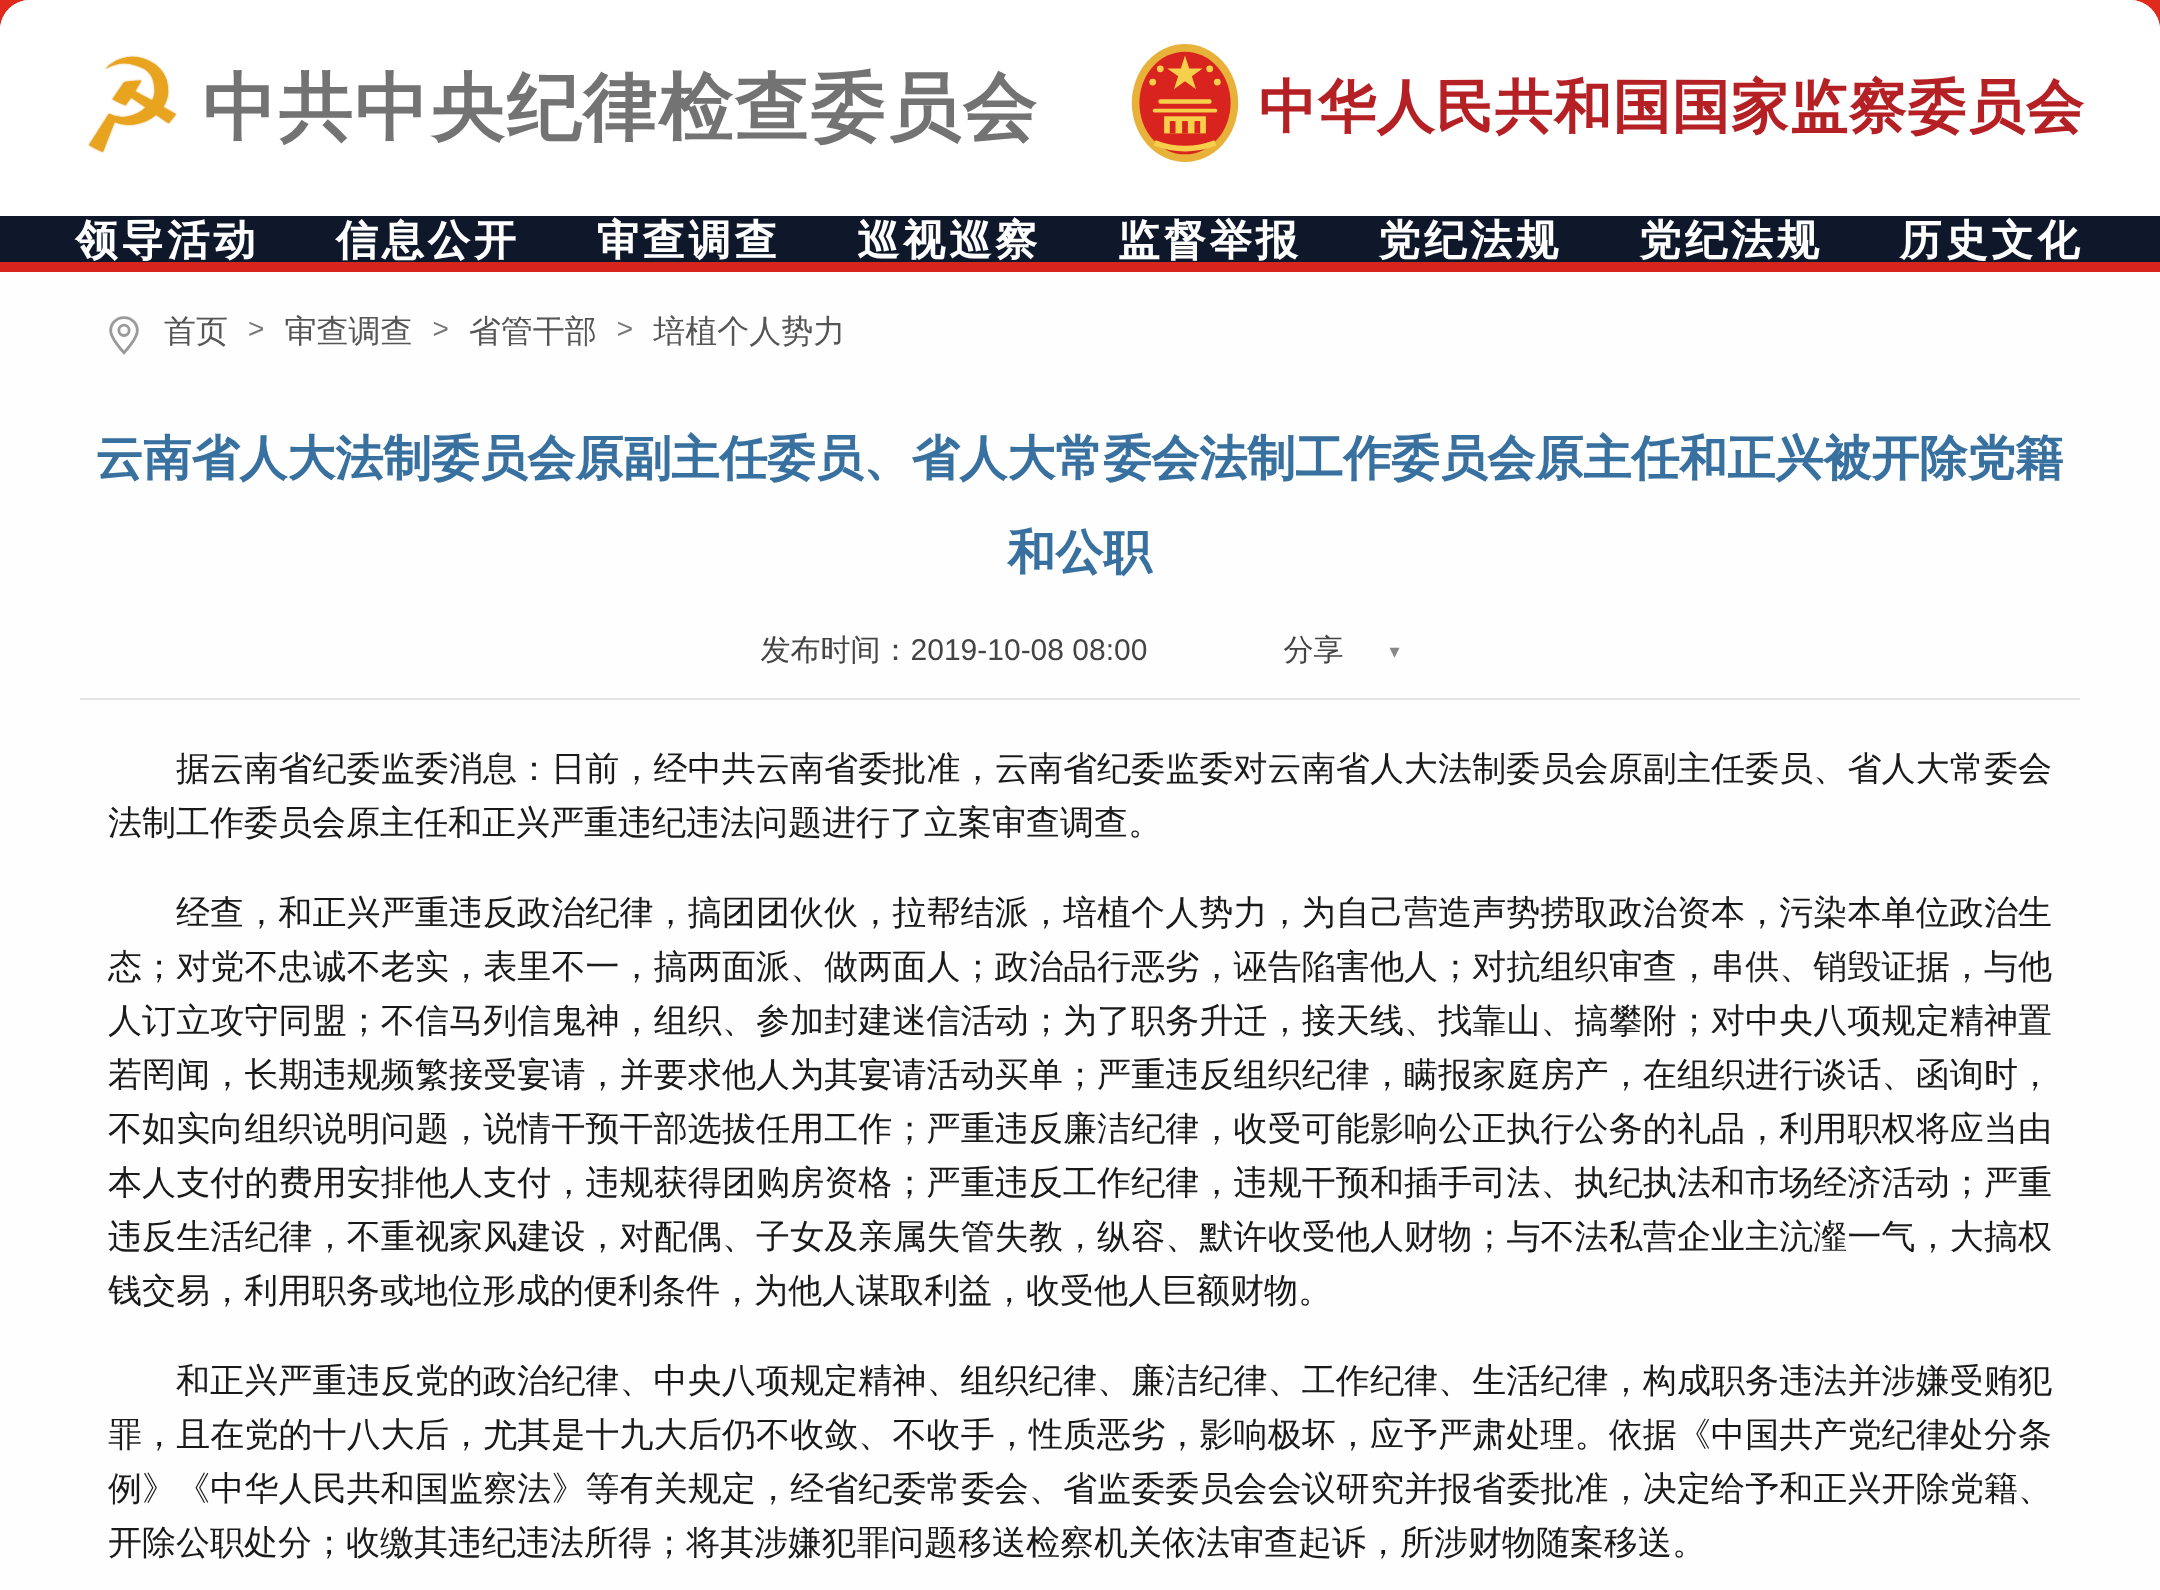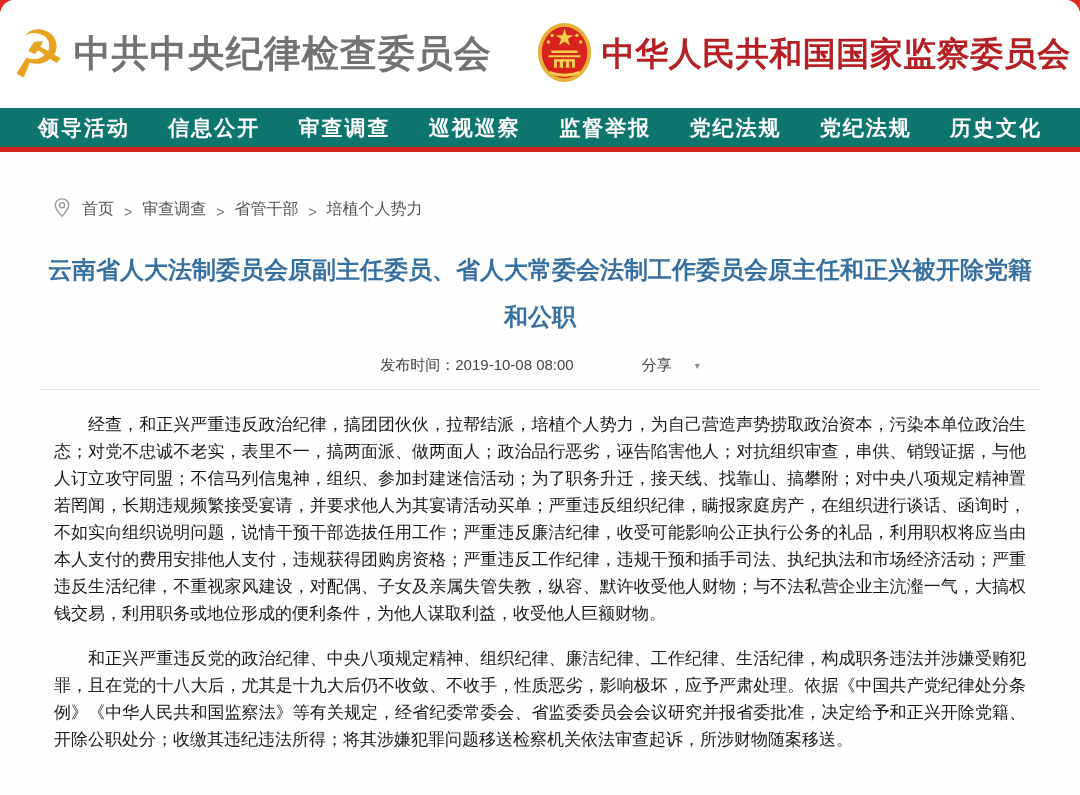--- a/index.html
+++ b/index.html
@@ -7,28 +7,28 @@
   body { position:relative; }
 
   .top-strip { position:absolute; top:0; left:0; width:1080px; height:13px; background:#e02a1e; }
   .page { position:relative; width:1080px; min-height:795px; background:#fefefe; border-radius:15px 15px 0 0; overflow:hidden; }
 
   
   .header { height:108px; display:flex; align-items:center; justify-content:center; gap:44px; background:#fff; }
   .brand { display:flex; align-items:center; gap:9px; cursor:pointer; }
   .party-emblem { font-size:62px; line-height:62px; color:#e9a41f; text-shadow:0 0 1px #d98f12; transform:rotate(-8deg); }
   .brand-title-left  { font-size:37px; font-weight:bold; color:#737373; letter-spacing:1px; }
-  .brand-title-right { font-size:33px; font-weight:bold; color:#b52025; letter-spacing:0.5px; }
+  .brand-title-right { font-size:29px; font-weight:bold; color:#b52025; letter-spacing:0.5px; }
 
   
-  .nav { height:44px; background:#0f766e; border-bottom:5px solid #d7251d; display:flex; align-items:center; justify-content:space-between; padding:0 38px; }
+  .nav { height:28px; background:#0f172a; border-bottom:5px solid #d7251d; display:flex; align-items:center; justify-content:space-between; padding:0 38px; }
   .nav-item { color:#ffffff; font-size:21px; font-weight:bold; letter-spacing:2px; cursor:pointer; white-space:nowrap; }
 
   
-  .breadcrumb { display:flex; align-items:flex-end; gap:8px; padding:44px 0 0 52px; color:#555; font-size:16px; }
+  .breadcrumb { display:flex; align-items:flex-start; gap:8px; padding:20px 0 0 52px; color:#555; font-size:16px; }
   .breadcrumb .pin { width:20px; height:24px; margin-right:2px; }
   .crumb { cursor:pointer; }
   .crumb-sep { color:#777; font-size:14px; padding:0 2px; }
 
   
   .article-title { margin:26px 38px 0 38px; text-align:center; color:#38719f; font-size:24px; font-weight:bold; line-height:47px; }
   .meta { margin-top:16px; display:flex; justify-content:center; align-items:center; font-size:15px; color:#444; }
   .meta .source { margin-right:28px; }
   .meta .share { margin-left:68px; cursor:pointer; display:flex; align-items:center; gap:23px; }
   .meta .share-arrow { font-size:10px; color:#888; }
@@ -104,17 +104,18 @@
     <span class="time">发布时间：2019-10-08 08:00</span>
     <span class="share">
       <span>分享</span>
       <span class="share-arrow">▾</span>
     </span>
   </div>
 
   <div class="divider"></div>
 
   <div class="article-body">
+    <p>据云南省纪委监委消息：日前，经中共云南省委批准，云南省纪委监委对云南省人大法制委员会原副主任委员、省人大常委会法制工作委员会原主任和正兴严重违纪违法问题进行了立案审查调查。</p>
     <p>经查，和正兴严重违反政治纪律，搞团团伙伙，拉帮结派，培植个人势力，为自己营造声势捞取政治资本，污染本单位政治生态；对党不忠诚不老实，表里不一，搞两面派、做两面人；政治品行恶劣，诬告陷害他人；对抗组织审查，串供、销毁证据，与他人订立攻守同盟；不信马列信鬼神，组织、参加封建迷信活动；为了职务升迁，接天线、找靠山、搞攀附；对中央八项规定精神置若罔闻，长期违规频繁接受宴请，并要求他人为其宴请活动买单；严重违反组织纪律，瞒报家庭房产，在组织进行谈话、函询时，不如实向组织说明问题，说情干预干部选拔任用工作；严重违反廉洁纪律，收受可能影响公正执行公务的礼品，利用职权将应当由本人支付的费用安排他人支付，违规获得团购房资格；严重违反工作纪律，违规干预和插手司法、执纪执法和市场经济活动；严重违反生活纪律，不重视家风建设，对配偶、子女及亲属失管失教，纵容、默许收受他人财物；与不法私营企业主沆瀣一气，大搞权钱交易，利用职务或地位形成的便利条件，为他人谋取利益，收受他人巨额财物。</p>
     <p>和正兴严重违反党的政治纪律、中央八项规定精神、组织纪律、廉洁纪律、工作纪律、生活纪律，构成职务违法并涉嫌受贿犯罪，且在党的十八大后，尤其是十九大后仍不收敛、不收手，性质恶劣，影响极坏，应予严肃处理。依据《中国共产党纪律处分条例》《中华人民共和国监察法》等有关规定，经省纪委常委会、省监委委员会会议研究并报省委批准，决定给予和正兴开除党籍、开除公职处分；收缴其违纪违法所得；将其涉嫌犯罪问题移送检察机关依法审查起诉，所涉财物随案移送。</p>
   </div>
 
 </div>
 
 </body></html>

